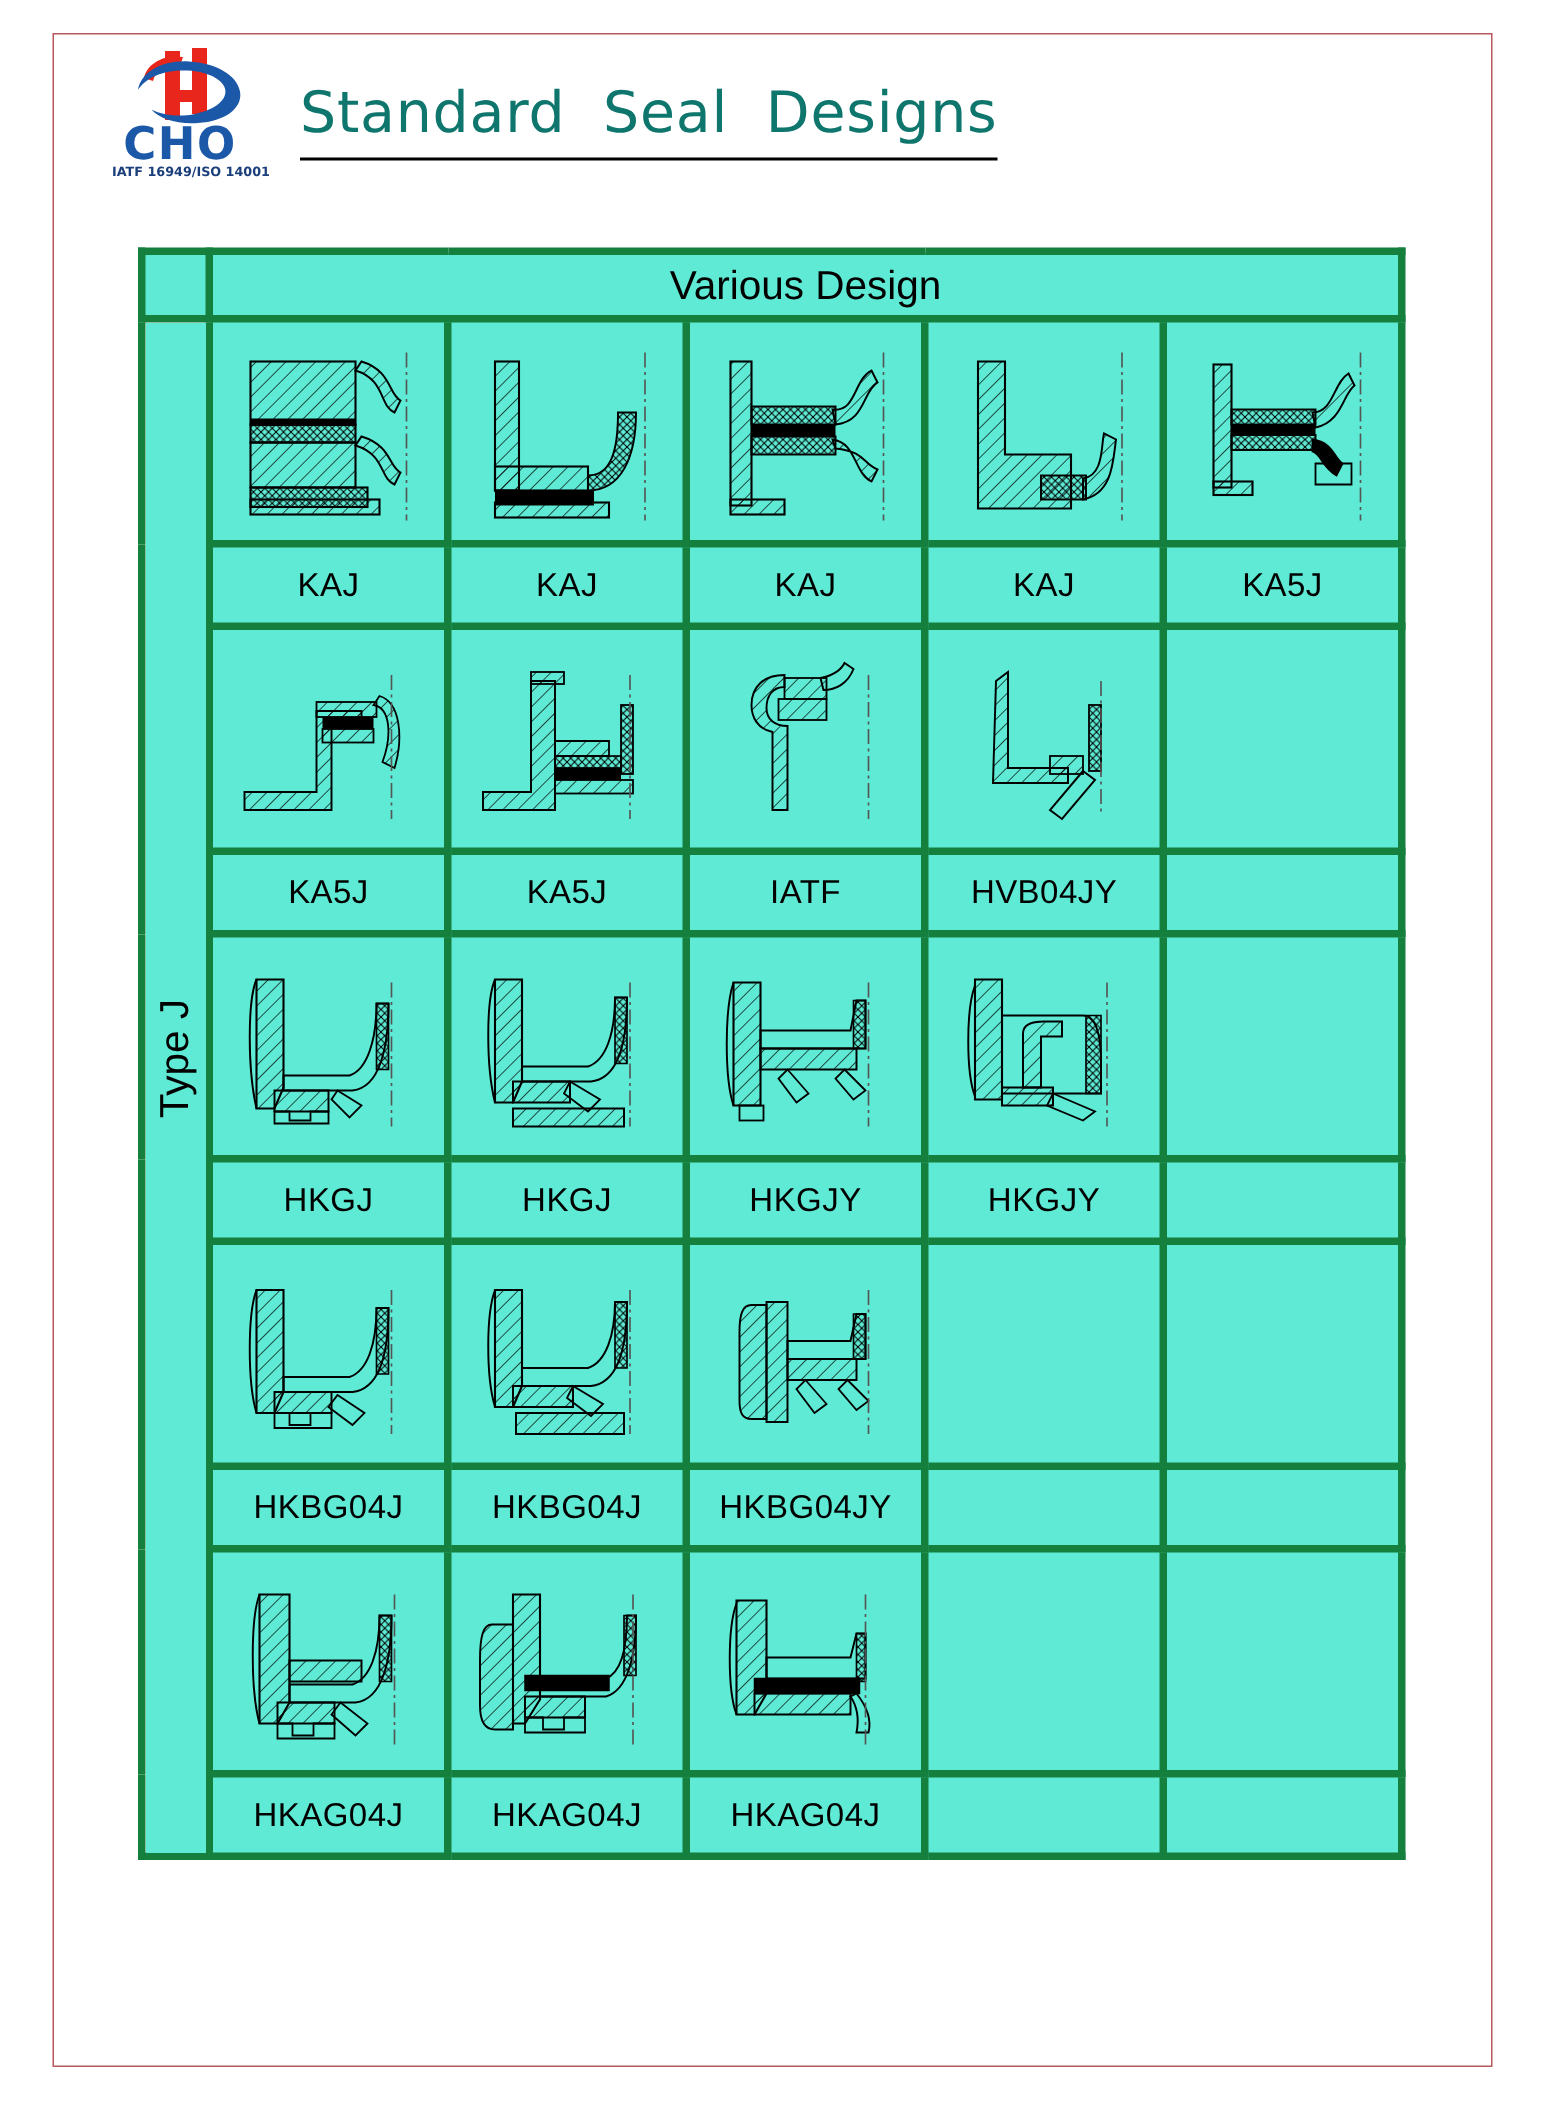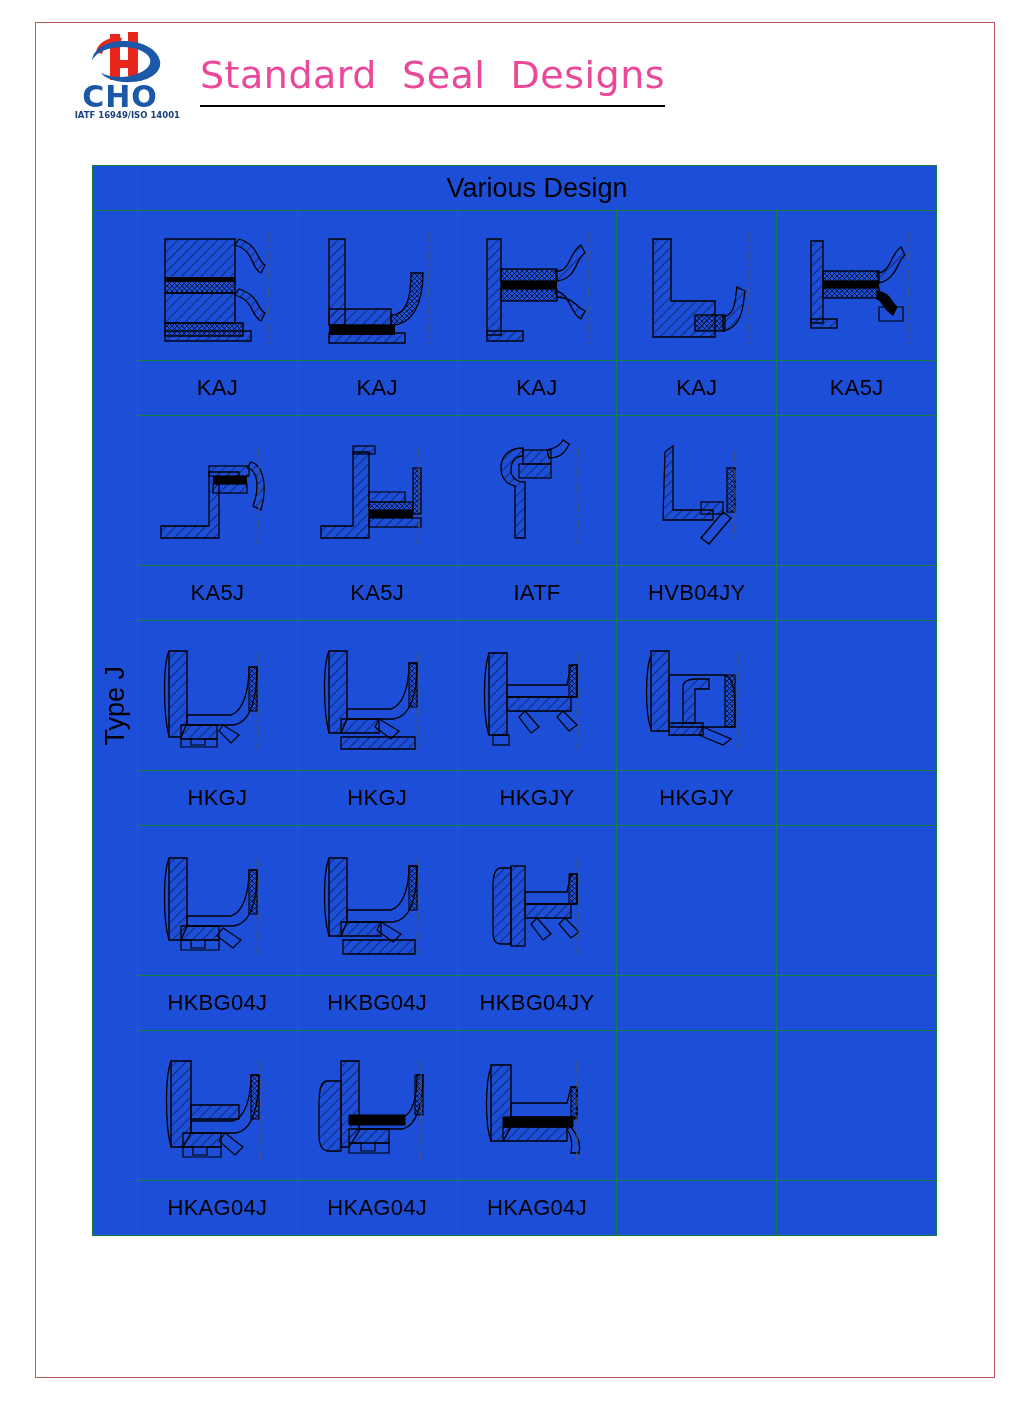--- a/index.html
+++ b/index.html
@@ -60,41 +60,41 @@
     font-family: "DejaVu Sans", sans-serif;
     font-weight: 700;
     font-size: 8.5px;
     color: #1b3f7a;
     white-space: nowrap;
   }
   #doc-title {
     margin-left: 22px;
     font-family: "DejaVu Sans", sans-serif;
     font-size: 38px;
-    color: #ec4899;
+    color: #0f766e;
     letter-spacing: 0.5px;
     white-space: pre;
     padding-bottom: 6px;
     border-bottom: 2.2px solid #000000;
     line-height: 1.2;
   }
   
   #seal-table {
     position: absolute;
     left: 92px; top: 165px;
     width: 845px;
     border-collapse: collapse;
     table-layout: fixed;
   }
   #seal-table td {
-    border: 1px solid #15803d;
+    border: 5px solid #15803d;
     padding: 0;
     vertical-align: middle;
     text-align: center;
-    background: #1d4ed8;
+    background: #5eead4;
   }
   td.typecol { width: 45px; }
   td.datacol { width: 160px; }
   .header-cell {
     height: 45px;
     font-size: 27px;
     font-family: "Liberation Sans", sans-serif;
     color: #000;
   }
   .corner-cell { height: 45px; }

